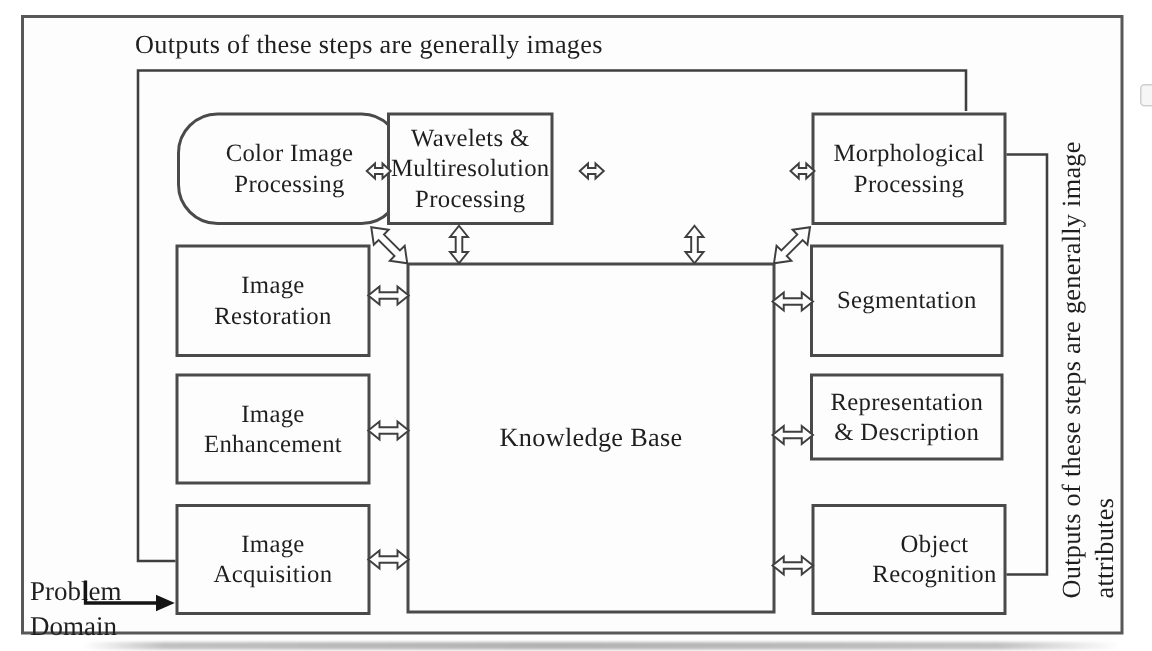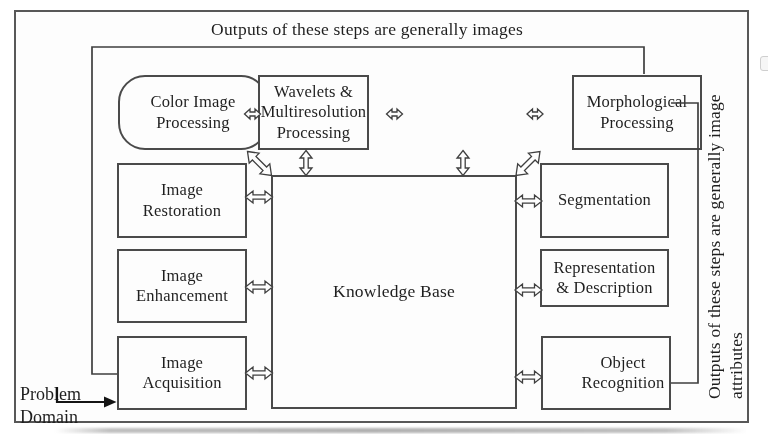--- a/index.html
+++ b/index.html
@@ -14,21 +14,21 @@
     border:2px solid #585858;background:#fdfdfd;
   }
   .node{
     position:absolute;display:flex;align-items:center;justify-content:center;
     text-align:center;border:2px solid #4a4a4a;background:#fdfdfd;
     font-size:16.5px;line-height:1.22;white-space:pre-line;z-index:2;
     box-sizing:border-box;letter-spacing:.2px;
   }
   #kb-label{font-size:17.5px;}
   #top-caption{
-    position:absolute;left:90px;top:19px;width:554px;text-align:center;
+    position:absolute;left:90px;top:19px;width:554px;
     font-size:17.5px;letter-spacing:.2px;z-index:2;
   }
   #side-caption{
     position:absolute;left:561px;top:211px;width:330px;height:46px;
     transform:rotate(-90deg);transform-origin:center;
     font-size:17.5px;line-height:1.28;white-space:pre-line;text-align:left;
     z-index:2;letter-spacing:.2px;
   }
   #problem-domain{
     position:absolute;left:20px;top:341px;width:90px;
@@ -61,21 +61,21 @@
 Domain</div>
 
   <div class="node" style="left:118px;top:75px;width:150px;height:75px;border-radius:27px;">Color Image
 Processing</div>
 
   <div class="node" style="left:258px;top:75px;width:111px;height:75px;">Wavelets &amp;
 Multiresolution
 Processing</div>
 
 
-  <div class="node" style="left:541px;top:75px;width:130px;height:75px;margin-left:31px;">Morphological
+  <div class="node" style="left:541px;top:75px;width:130px;height:75px;">Morphological
 Processing</div>
 
   <div class="node" style="left:117px;top:163px;width:130px;height:75px;">Image
 Restoration</div>
 
   <div class="node" style="left:117px;top:249px;width:130px;height:74px;">Image
 Enhancement</div>
 
   <div class="node" style="left:117px;top:336px;width:130px;height:74px;">Image
 Acquisition</div>

